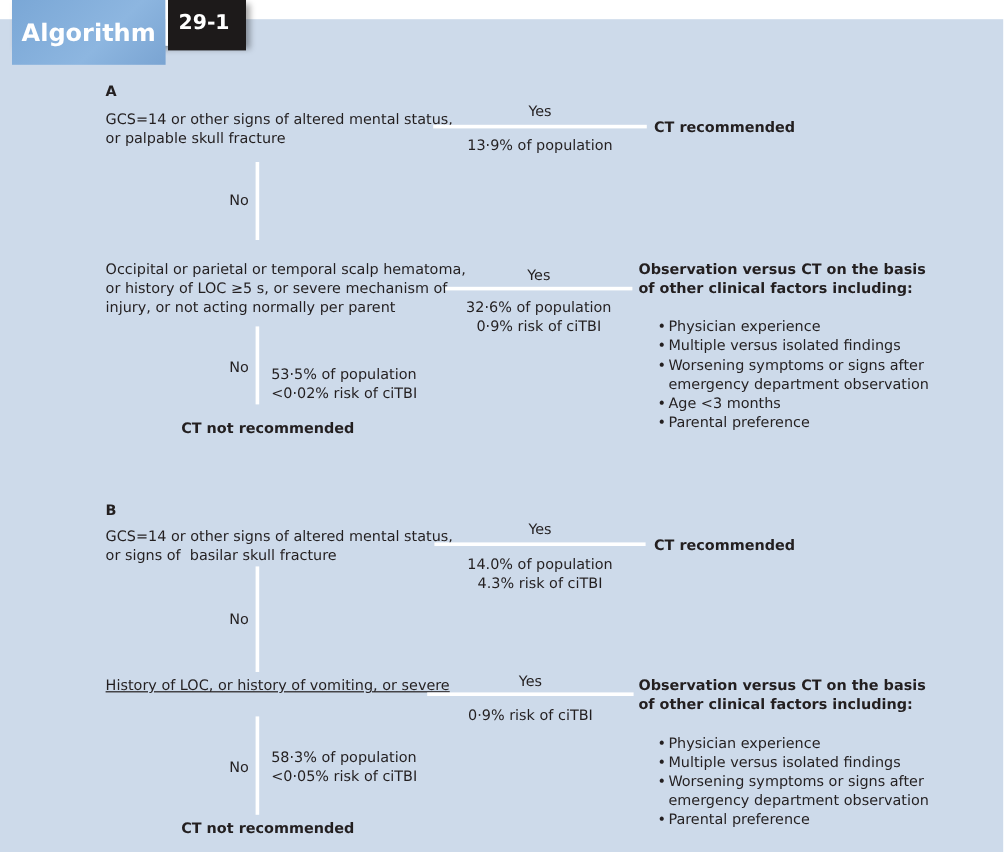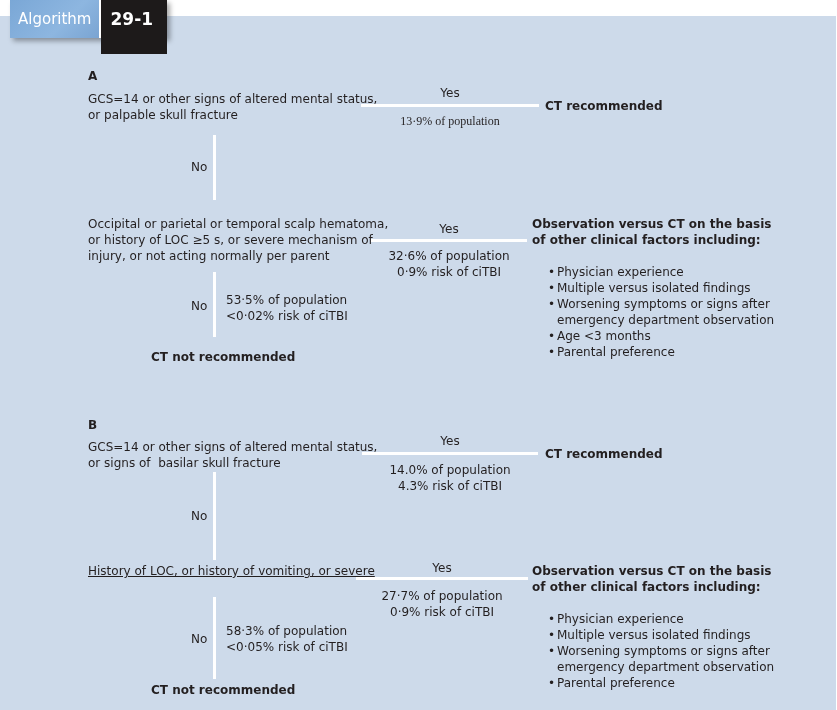--- a/index.html
+++ b/index.html
@@ -9,27 +9,27 @@
       font-family: "DejaVu Sans", "Liberation Sans", sans-serif;
       color: #231f20;
     }
     .panel {
       position: absolute; left: 0; top: 16px; width: 836px; height: 694px;
       background: #cddaea;
     }
     .hdr { position: absolute; left: 10px; top: 0; height: 38px; display: flex; box-shadow: 3px 3px 5px rgba(0,0,0,0.35); z-index: 2; }
     .hdr-a {
       background: linear-gradient(135deg, #7aa7d6 0%, #8db6e0 60%, #7aa4d2 100%);
-      color: #fff; font-weight: normal; font-size: 15px; padding: 0 8px 0 8px;
-      display: flex; align-items: center; height: 38px;
+      color: #fff; font-weight: bold; font-size: 20px; padding: 0 8px 0 8px;
+      display: flex; align-items: center; height: 54px;
     }
     .hdr-sep { width: 2px; background: #fff; }
     .hdr-b {
       background: #1d1a1a; color: #fff; font-weight: bold; font-size: 17px;
-      padding: 0 14px 16px 9px; display: flex; align-items: center; height: 38px;
+      padding: 0 14px 4px 9px; display: flex; align-items: center; height: 38px;
     }
     .t { position: absolute; font-size: 12px; line-height: 16px; white-space: nowrap; }
     .b { font-weight: bold; }
     .c { text-align: center; }
     .hl { position: absolute; height: 3px; background: #fff; }
     .vl { position: absolute; width: 3px; background: #fff; }
     ul.facts { list-style: none; margin: 16px; padding: 0; }
     ul.facts li { position: relative; padding-left: 9px; }
     ul.facts li::before { content: "•"; position: absolute; left: 0; }
   </style>
@@ -45,21 +45,21 @@
 <div class="panel"></div>
 
 <div>
   <div class="t b" style="left:88px;top:68px;">A</div>
   <div class="t" style="left:88px;top:91px;">
     <div>GCS=14 or other signs of altered mental status,</div>
     <div>or palpable skull fracture</div>
   </div>
   <div class="t c" style="left:361px;top:85px;width:178px;">Yes</div>
   <div class="hl" style="left:361px;top:104px;width:178px;"></div>
-  <div class="t c" style="left:361px;top:113px;width:178px;font-family:Liberation Serif, serif;">
+  <div class="t c" style="left:361px;top:113px;width:178px;">
     <div>13·9% of population</div>
   </div>
   <div class="t b" style="left:545px;top:98px;">CT recommended</div>
 
   <div class="vl" style="left:213px;top:135px;height:65px;"></div>
   <div class="t" style="left:191px;top:159px;">No</div>
 
   <div class="t" style="left:88px;top:216px;">
     <div>Occipital or parietal or temporal scalp hematoma,</div>
     <div>or history of LOC ≥5 s, or severe mechanism of</div>
@@ -78,21 +78,21 @@
       <li>Physician experience</li>
       <li>Multiple versus isolated findings</li>
       <li><span>Worsening symptoms or signs after</span><br><span>emergency department observation</span></li>
       <li>Age &lt;3 months</li>
       <li>Parental preference</li>
     </ul>
   </div>
 
   <div class="vl" style="left:213px;top:272px;height:65px;"></div>
   <div class="t" style="left:191px;top:298px;">No</div>
-  <div class="t" style="left:226px;top:292px;">
+  <div class="t" style="left:226px;top:304px;">
     <div>53·5% of population</div>
     <div>&lt;0·02% risk of ciTBI</div>
   </div>
   <div class="t b" style="left:151px;top:349px;">CT not recommended</div>
 </div>
 
 <div>
   <div class="t b" style="left:88px;top:417px;">B</div>
   <div class="t" style="left:88px;top:439px;">
     <div>GCS=14 or other signs of altered mental status,</div>
@@ -108,21 +108,20 @@
 
   <div class="vl" style="left:213px;top:472px;height:88px;"></div>
   <div class="t" style="left:191px;top:508px;">No</div>
 
   <div class="t" style="left:88px;top:563px;text-decoration:underline;">
     <div>History of LOC, or history of vomiting, or severe</div>
   </div>
   <div class="t c" style="left:356px;top:560px;width:172px;">Yes</div>
   <div class="hl" style="left:356px;top:577px;width:172px;"></div>
   <div class="t c" style="left:356px;top:588px;width:172px;">
-    <div>27·7% of population</div>
     <div>0·9% risk of ciTBI</div>
   </div>
   <div class="t" style="left:532px;top:563px;">
     <div class="b">Observation versus CT on the basis</div>
     <div class="b">of other clinical factors including:</div>
     <ul class="facts">
       <li>Physician experience</li>
       <li>Multiple versus isolated findings</li>
       <li><span>Worsening symptoms or signs after</span><br><span>emergency department observation</span></li>
       <li>Parental preference</li>

